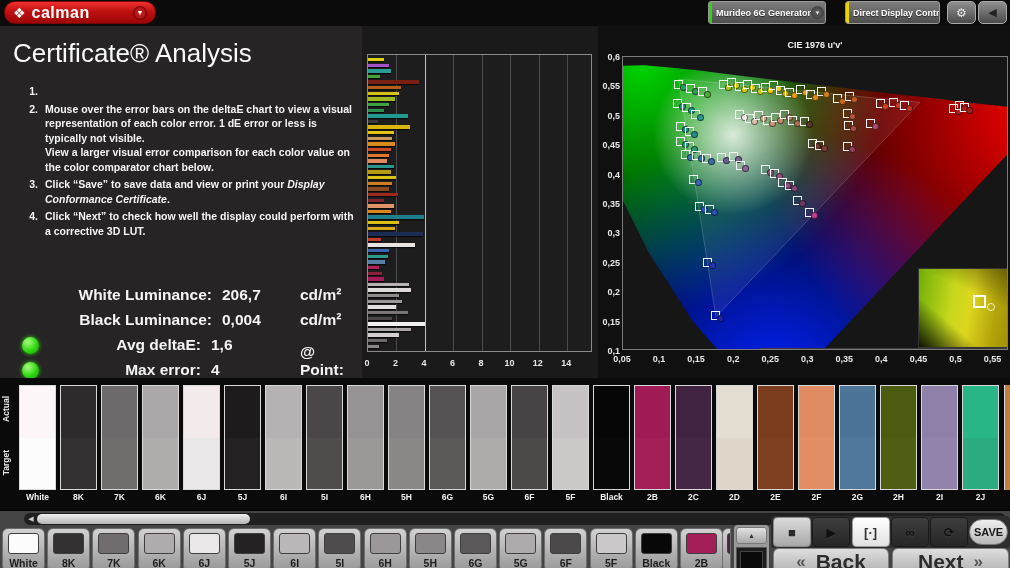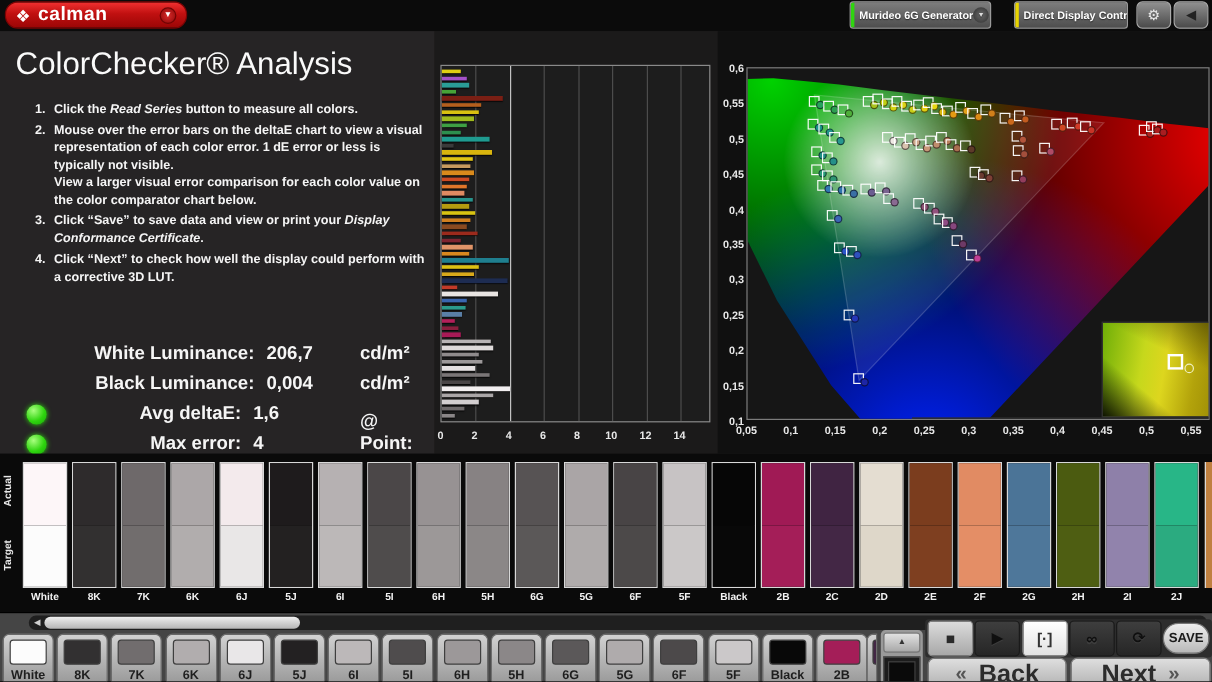--- a/index.html
+++ b/index.html
@@ -156,25 +156,24 @@
     </div>
     <div id="btn-gear" class="sq-btn abs">
       <span>⚙</span>
     </div>
     <div id="btn-nav-back" class="sq-btn abs">
       <span>◀</span>
     </div>
   </div>
 
   <div id="left-panel" class="abs">
-    <div id="page-title" class="abs">ColorChecker® Analysis</div>
+    <div id="page-title" class="abs">Certificate® Analysis</div>
     <div id="instructions" class="abs">
         <div class="instr">
           <div class="num">1.</div>
-          <div class="txt"><span>Click the </span><i>Read Series</i><span> button to measure all colors.</span></div>
         </div>
         <div class="instr">
           <div class="num">2.</div>
           <div class="txt"><span>Mouse over the error bars on the deltaE chart to view a visual representation of each color error. 1 dE error or less is typically not visible.</span><br><span>View a larger visual error comparison for each color value on the color comparator chart below.</span></div>
         </div>
         <div class="instr">
           <div class="num">3.</div>
           <div class="txt"><span>Click “Save” to save data and view or print your </span><i>Display Conformance Certificate</i><span>.</span></div>
         </div>
         <div class="instr">
@@ -272,20 +271,21 @@
       <div class="de-tick abs" style="left: 33.48px;">2</div>
       <div class="de-tick abs" style="left: 61.96px;">4</div>
       <div class="de-tick abs" style="left: 90.44px;">6</div>
       <div class="de-tick abs" style="left: 118.92px;">8</div>
       <div class="de-tick abs" style="left: 147.4px;">10</div>
       <div class="de-tick abs" style="left: 175.88px;">12</div>
       <div class="de-tick abs" style="left: 204.36px;">14</div>
     </div>
 
   <div id="cie-panel" class="abs">
+    <div id="cie-title" class="abs">CIE 1976 u'v'</div>
     <div id="cie-plot" class="abs">
       <svg width="386" height="294" viewBox="0 0 386 294">
         <defs>
           <clipPath id="locusClip">
               <path d="M102.2 301.6 L69.6 264 L24.5 193.5 L-16.3 110.5 L-34.5 51.2 L-33.3 21.2 L-20 9.4 L21.5 8.2 L46.7 10.6 L76.3 13.5 L113.4 18.2 L157.1 23.5 L209 29.4 L262.3 35.9 L310.4 41.2 L348.2 45.9 L375.6 48.8 L424.5 54.7 L153.4 342.8 Z"></path>
             </clipPath>
           <radialGradient id="gRed" cx="50%" cy="50%" r="50%">
               <stop offset="0%" stop-color="#ff0000"></stop>
               <stop offset="100%" stop-color="#000000"></stop>
             </radialGradient>

